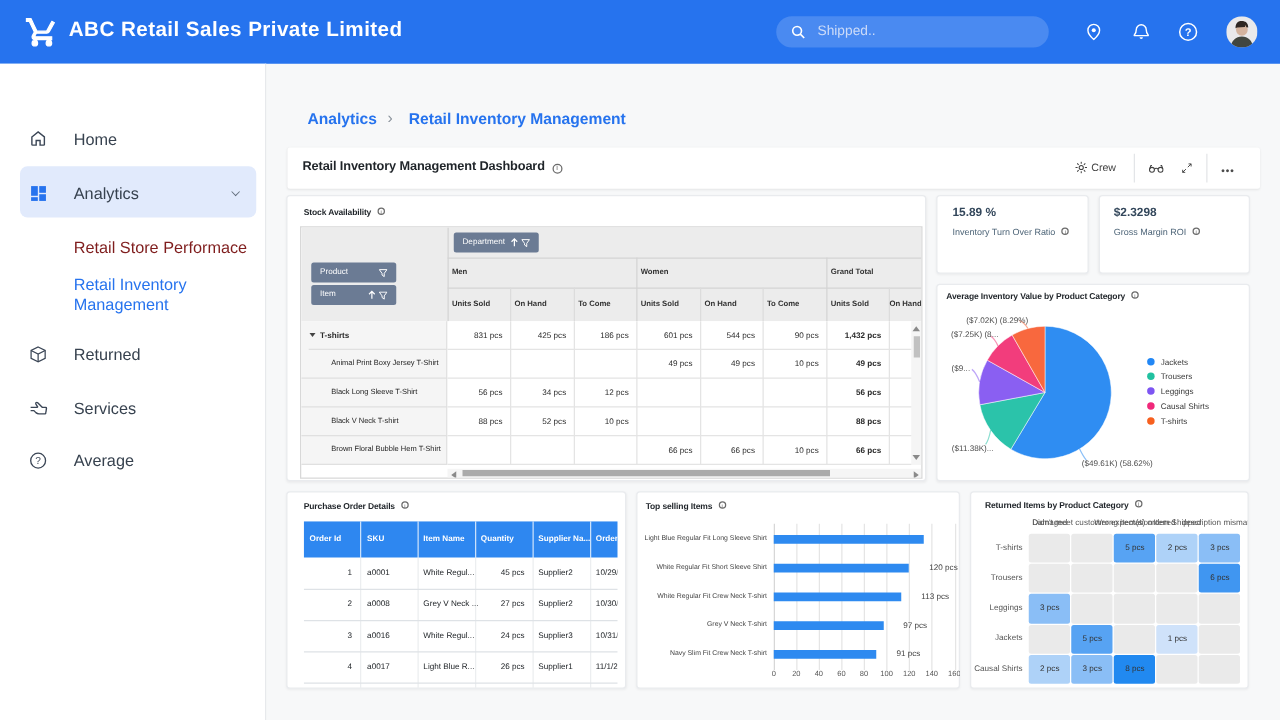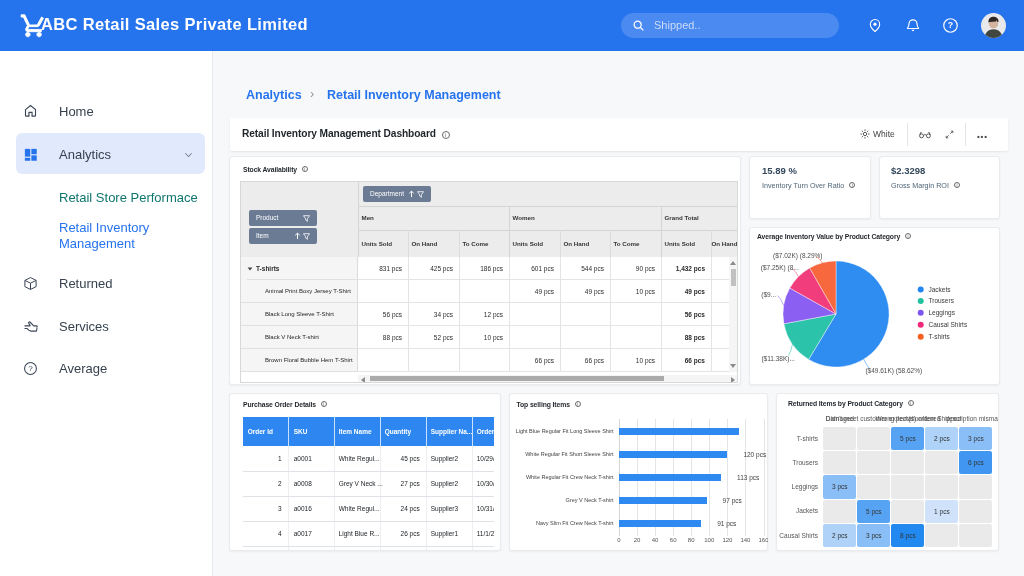--- a/index.html
+++ b/index.html
@@ -12,21 +12,21 @@
 .pbtn { position:absolute; background:#6b7b94; border-radius:2px; color:#fff; font-size:6.5px; line-height:15.5px; padding-left:7px; }
 .tri-d { display:inline-block; width:0; height:0; border-left:3px solid transparent; border-right:3px solid transparent; border-top:4px solid #444; }
 </style>
 </head>
 <body>
 
 <div class="abs" style="left:0;top:0;width:1024px;height:51px;background:#2673ee;"></div>
 <svg class="abs" style="left:20px;top:12px;" width="27" height="27" viewBox="0 0 24 24">
     <path fill="#fff" stroke="#fff" stroke-width="0.8" d="M7 18c-1.1 0-1.99.9-1.99 2S5.9 22 7 22s2-.9 2-2-.9-2-2-2zm10 0c-1.1 0-1.99.9-1.99 2s.89 2 1.99 2 2-.9 2-2-.9-2-2-2zM7.17 14.75l.03-.12.9-1.63h7.45c.75 0 1.41-.41 1.75-1.03l3.58-6.49L19.13 4.5h-.01l-1.1 2-2.76 5H8.53l-.13-.27L6.16 6.5l-.95-2-.94-2H1v2h2l3.6 7.59-1.35 2.45c-.16.28-.25.61-.25.96 0 1.1.9 2 2 2h12v-2H7.42c-.13 0-.25-.11-.25-.25z"></path>
   </svg>
-<div class="abs" style="left:41px;top:15px;font-size:16.5px;font-weight:bold;color:#fff;letter-spacing:.35px;">ABC Retail Sales Private Limited</div>
+<div class="abs" style="left:55px;top:15px;font-size:16.5px;font-weight:bold;color:#fff;letter-spacing:.35px;">ABC Retail Sales Private Limited</div>
 <div class="abs" style="left:621px;top:13px;width:218px;height:25px;background:rgba(255,255,255,.17);border-radius:12.5px;">
   <svg class="abs" style="left:11px;top:6px;" width="13" height="13" viewBox="0 0 24 24">
       <path fill="none" stroke="#fff" stroke-width="2.4" d="M10.5 4a6.5 6.5 0 1 1 0 13 6.5 6.5 0 0 1 0-13zm4.8 11.3L21 21"></path>
     </svg>
   <div class="abs" style="left:33px;top:6px;font-size:11px;color:#ccdbf8;">Shipped..</div>
 </div>
 <svg class="abs" style="left:867px;top:17px;" width="16" height="17" viewBox="0 0 24 24">
     <path fill="none" stroke="#fff" stroke-width="1.7" d="M12 21s-7-5.8-7-11a7 7 0 0 1 14 0c0 5.2-7 11-7 11z"></path>
     <circle cx="12" cy="10" r="2.4" fill="#fff"></circle>
   </svg>
@@ -72,39 +72,39 @@
     <path fill="none" stroke="#3b4656" stroke-width="1.7" d="M2 7.5h9M11 7.5l-2.5-4c-.8-1.4 1-2.8 2.2-1.6l5.6 5.6h4.2c1.4 0 1.4 2 .1 2.1 1.2.3 1 2-.2 2 1 .4.8 2-.3 2 .9.4.7 1.9-.4 1.9h-7.4c-1.6 0-2.6-.4-3.8-1.5L6 11.5H2"></path>
   </svg>
 <svg class="abs" style="left:23px;top:361px;" width="15" height="15" viewBox="0 0 24 24">
     <circle cx="12" cy="12" r="9.5" fill="none" stroke="#3b4656" stroke-width="1.7"></circle>
     <text x="12" y="16.4" font-size="13" fill="#3b4656" text-anchor="middle" font-family="Liberation Sans">?</text>
   </svg>
 
 <div class="abs" style="left:59px;top:104px;font-size:13px;color:#37424f;">Home</div>
 <div class="abs" style="left:59px;top:147px;font-size:13px;color:#37424f;">Analytics</div>
 <div class="abs" style="left:185px;top:150px;width:7px;height:7px;border-right:1.6px solid #5f6b79;border-bottom:1.6px solid #5f6b79;transform:rotate(45deg) scale(.7);"></div>
-<div class="abs" style="left:59px;top:190px;font-size:13px;color:#0f766e;">Retail Store Performace</div>
+<div class="abs" style="left:59px;top:190px;font-size:13px;color:#7f1d1d;">Retail Store Performace</div>
 <div class="abs" style="left:59px;top:220px;width:150px;font-size:13px;line-height:15.5px;color:#2673ee;">Retail Inventory Management</div>
 <div class="abs" style="left:59px;top:276px;font-size:13px;color:#37424f;">Returned</div>
 <div class="abs" style="left:59px;top:319px;font-size:13px;color:#37424f;">Services</div>
 <div class="abs" style="left:59px;top:361px;font-size:13px;color:#37424f;">Average</div>
 
 <div class="abs" style="left:246px;top:88px;font-size:12.5px;font-weight:bold;color:#2673ee;">Analytics</div>
 <div class="abs" style="left:310px;top:87px;font-size:12.5px;color:#8b939c;">›</div>
 <div class="abs" style="left:327px;top:88px;font-size:12.5px;font-weight:bold;color:#2673ee;">Retail Inventory Management</div>
 
 <div class="abs" style="left:230px;top:118px;width:778px;height:33px;background:#fff;border-radius:2px;box-shadow:0 1px 2px rgba(0,0,0,.08);"></div>
 <div class="abs" style="left:242px;top:128px;font-size:10.2px;letter-spacing:-0.1px;font-weight:bold;color:#1f2429;">Retail Inventory Management Dashboard <span class="info" style="width:8px;height:8px;font-size:6px;line-height:7px;vertical-align:0.5px;">i</span></div>
 <svg class="abs" style="left:860px;top:129px;" width="10" height="10" viewBox="0 0 24 24">
     <circle cx="12" cy="12" r="4" fill="none" stroke="#424242" stroke-width="2"></circle>
     <g stroke="#424242" stroke-width="2">
       <path d="M12 1v4M12 19v4M1 12h4M19 12h4M4.2 4.2l2.8 2.8M17 17l2.8 2.8M19.8 4.2 17 7M7 17l-2.8 2.8"></path>
     </g>
   </svg>
-<div class="abs" style="left:873px;top:129px;font-size:8.5px;color:#424242;">White</div>
+<div class="abs" style="left:873px;top:129px;font-size:8.5px;color:#424242;">Crew</div>
 <div class="abs" style="left:907px;top:123px;width:1px;height:23px;background:#e3e5e8;"></div>
 <svg class="abs" style="left:919px;top:130.5px;" width="12" height="8" viewBox="0 0 28 18">
     <g fill="none" stroke="#424242" stroke-width="2">
       <circle cx="6" cy="11" r="4.6"></circle>
       <circle cx="22" cy="11" r="4.6"></circle>
       <path d="M10.6 10a4 4 0 0 1 6.8 0M2 9 4 3h2M26 9 24 3h-2"></path>
     </g>
   </svg>
 <svg class="abs" style="left:945px;top:130px;" width="9" height="9" viewBox="0 0 24 24">
     <g stroke="#424242" stroke-width="2" fill="none">

